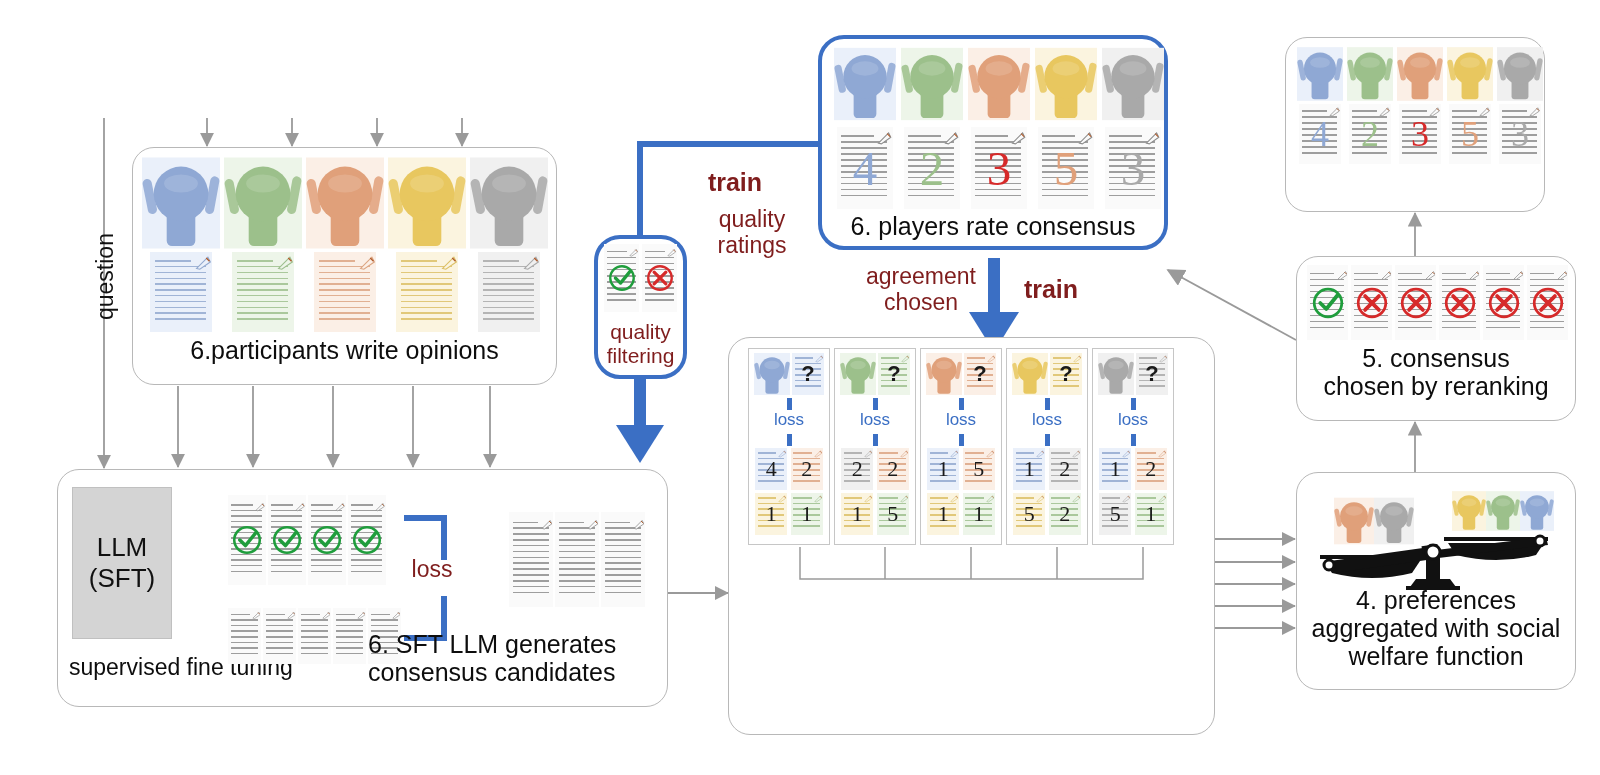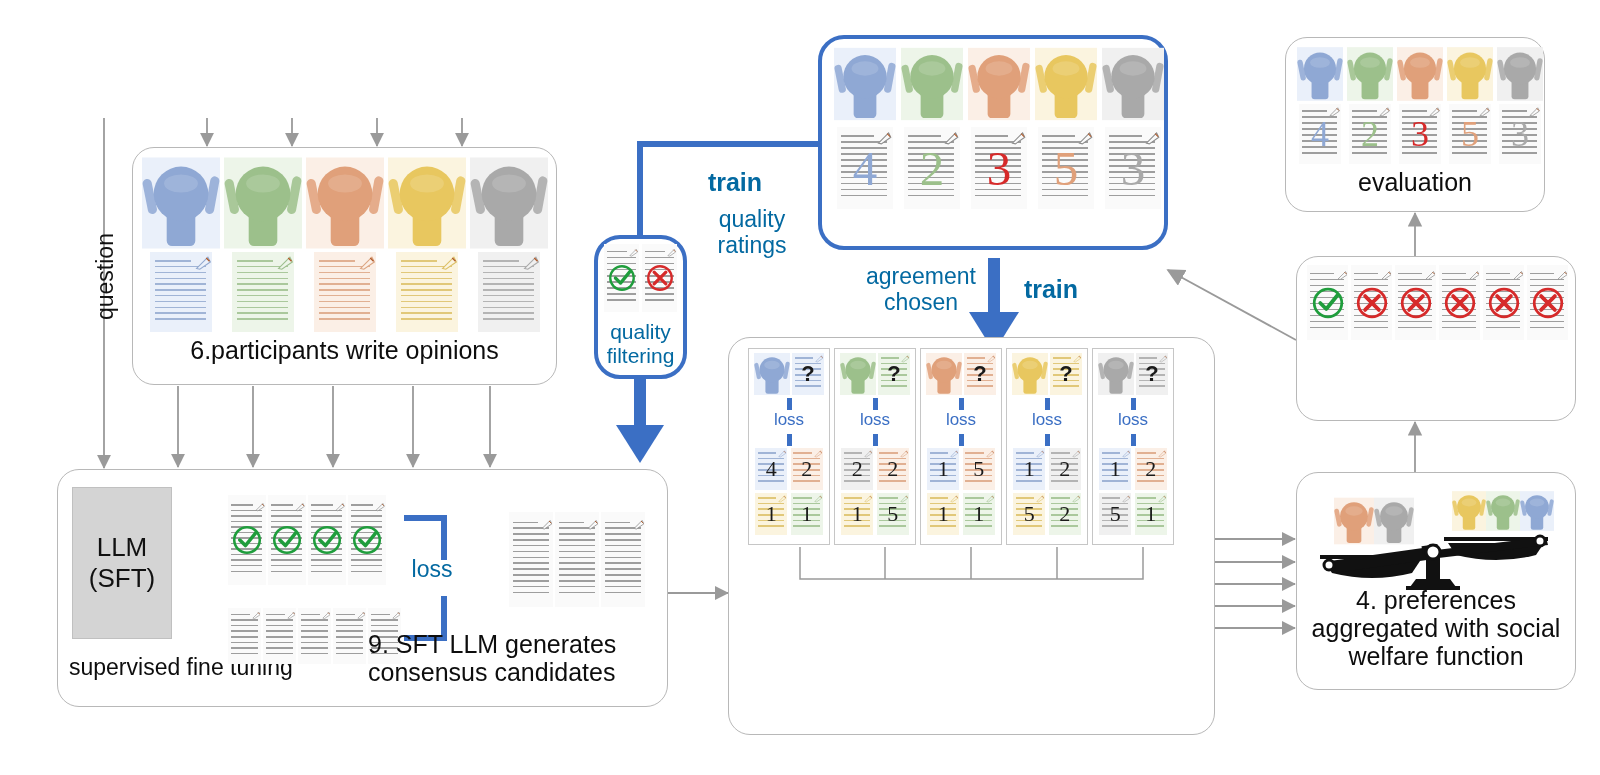--- a/index.html
+++ b/index.html
@@ -7,21 +7,21 @@
        font-family:"Liberation Sans",sans-serif;color:#111;}
   .stage{position:absolute;left:0;top:0;width:1600px;height:775px;}
   .panel{position:absolute;border:1.6px solid #b8b8b8;border-radius:22px;background:#fff;box-sizing:border-box;}
   .panel.blue{border:4px solid #3b6fc4;border-radius:26px;}
   .cap{position:absolute;text-align:center;font-size:25px;line-height:1.12;color:#0d0d0d;white-space:pre-line;}
   .cap.sm{font-size:23px;}
   svg.lines{position:absolute;left:0;top:0;width:1600px;height:775px;pointer-events:none;}
   .qbox{position:absolute;display:flex;align-items:center;justify-content:center;}
   .qtext{font-family:"Liberation Serif",serif;font-size:38px;color:#6f6f6f;letter-spacing:.2px;}
   .vlabel{position:absolute;font-size:23px;color:#111;transform:rotate(-90deg);transform-origin:left top;white-space:nowrap;}
-  .bluelab{position:absolute;color:#0369a1;font-size:23px;line-height:1.15;text-align:center;white-space:pre-line;}
+  .bluelab{position:absolute;color:#7f1d1d;font-size:23px;line-height:1.15;text-align:center;white-space:pre-line;}
   .bluelab.b{font-weight:bold;font-size:25px;}
   .greybox{position:absolute;background:#d4d4d4;border:1px solid #c0c0c0;display:flex;align-items:center;
            justify-content:center;text-align:center;font-size:26px;line-height:1.2;color:#111;white-space:pre-line;}
   
   .person{position:relative;display:inline-block;}
   
   .doc{position:relative;display:inline-block;background:#fafafa;overflow:hidden;}
   .doc .ln{position:absolute;left:8%;right:10%;height:1.6px;background:#8d8d8d;}
   .doc .fold{position:absolute;right:2%;top:2%;width:22%;height:20%;}
   .docnum{position:absolute;left:0;right:0;top:50%;transform:translateY(-50%);
@@ -431,20 +431,21 @@
           <div class="ln" style="top:61.9px;right:10%;background:#8d8d8d;opacity:.85"></div>
           <div class="ln" style="top:67.8px;right:10%;background:#8d8d8d;opacity:.85"></div>
           <svg class="fold" viewBox="0 0 20 18" style="width:14.56px;height:18.04px;">
             <path d="M2,16 L16,2 L19,8 L6,17 Z" fill="#fafafa" stroke="#8d8d8d" stroke-width="1.4"></path>
             <path d="M14,3 L18,7" stroke="#b05a2a" stroke-width="1.6"></path>
           </svg>
           <div class="docnum" style="font-size:49px;color:#a9a9a9">3</div>
         </div>
       </div>
     </div>
+  <div class="cap" style="left:818px;top:212px;width:350px;">6. players rate consensus</div>
 
   <div class="panel" style="left:1285px;top:37px;width:260px;height:175px;"></div>
   <div id="evpeople" class="row" style="left: 1297px; top: 47px; gap: 4px;">
       <div class="person" style="width: 46px; height: 54px;"><svg width="46" height="54" viewBox="0 0 60 70">
           <rect width="60" height="70" fill="#eaf0fa"></rect>
           <path d="M8,40 L4,20" stroke="#8fa8d4" stroke-width="7" stroke-linecap="round" fill="none" opacity=".85"></path>
           <path d="M52,40 L56,18" stroke="#8fa8d4" stroke-width="7" stroke-linecap="round" fill="none" opacity=".85"></path>
           <rect x="19" y="42" width="22" height="26" rx="4" fill="#8fa8d4"></rect>
           <circle cx="30" cy="28" r="21" fill="#8fa8d4"></circle>
           <ellipse cx="30" cy="20" rx="13" ry="7" fill="#fff" opacity=".14"></ellipse>
@@ -562,21 +563,20 @@
           <div class="ln" style="top:42.0px;right:10%;background:#8d8d8d;opacity:.85"></div>
           <div class="ln" style="top:48.0px;right:10%;background:#8d8d8d;opacity:.85"></div>
           <svg class="fold" viewBox="0 0 20 18" style="width:10.92px;height:13.2px;">
             <path d="M2,16 L16,2 L19,8 L6,17 Z" fill="#fafafa" stroke="#8d8d8d" stroke-width="1.4"></path>
             <path d="M14,3 L18,7" stroke="#b05a2a" stroke-width="1.6"></path>
           </svg>
           <div class="docnum" style="font-size:36px;color:#a9a9a9">3</div>
         </div>
       </div>
     </div>
-  <div class="cap" style="left:1285px;top:168px;width:260px;">evaluation</div>
 
   <div class="panel" style="left:1296px;top:256px;width:280px;height:165px;"></div>
   <div id="s5docs" style="position:absolute;left:1307px;top:265px;display:flex;gap:3px;">
       <div class="doc" style="width: 41px; height: 75px; background: rgb(250, 250, 250);">
         <div class="ln" style="top:7.5px;right:34%;background:#8d8d8d;opacity:.85"></div>
         <div class="ln" style="top:13.5px;right:10%;background:#8d8d8d;opacity:.85"></div>
         <div class="ln" style="top:19.5px;right:10%;background:#8d8d8d;opacity:.85"></div>
         <div class="ln" style="top:25.5px;right:10%;background:#8d8d8d;opacity:.85"></div>
         <div class="ln" style="top:31.5px;right:10%;background:#8d8d8d;opacity:.85"></div>
         <div class="ln" style="top:37.5px;right:10%;background:#8d8d8d;opacity:.85"></div>
@@ -687,20 +687,22 @@
         <svg class="fold" viewBox="0 0 20 18" style="width:10.66px;height:16.5px;">
           <path d="M2,16 L16,2 L19,8 L6,17 Z" fill="#fafafa" stroke="#8d8d8d" stroke-width="1.4"></path>
           <path d="M14,3 L18,7" stroke="#b05a2a" stroke-width="1.6"></path>
         </svg>
         <svg class="mark" viewBox="0 0 40 40" style="width:34.44px;height:34.44px;">
           <circle cx="20" cy="20" r="16" fill="none" stroke="#d62a2a" stroke-width="3.2"></circle>
           <path d="M12,12 L28,28 M28,12 L12,28" fill="none" stroke="#d62a2a" stroke-width="4.4" stroke-linecap="round"></path>
         </svg>
       </div>
     </div>
+  <div class="cap" style="left:1290px;top:344px;width:292px;">5. consensus
+chosen by reranking</div>
 
   <div class="panel" style="left:1296px;top:472px;width:280px;height:218px;"></div>
   <div id="scaleL" class="row" style="left: 1334px; top: 497px; gap: 0px;">
       <div class="person" style="width: 40px; height: 48px;"><svg width="40" height="48" viewBox="0 0 60 70">
           <rect width="60" height="70" fill="#fbefe6"></rect>
           <path d="M8,40 L4,20" stroke="#e0a07a" stroke-width="7" stroke-linecap="round" fill="none" opacity=".85"></path>
           <path d="M52,40 L56,18" stroke="#e0a07a" stroke-width="7" stroke-linecap="round" fill="none" opacity=".85"></path>
           <rect x="19" y="42" width="22" height="26" rx="4" fill="#e0a07a"></rect>
           <circle cx="30" cy="28" r="21" fill="#e0a07a"></circle>
           <ellipse cx="30" cy="20" rx="13" ry="7" fill="#fff" opacity=".14"></ellipse>
@@ -989,21 +991,21 @@
         <div class="ln" style="top:62.1px;right:10%;background:#8d8d8d;opacity:.85"></div>
         <div class="ln" style="top:68.0px;right:10%;background:#8d8d8d;opacity:.85"></div>
         <div class="ln" style="top:73.8px;right:10%;background:#8d8d8d;opacity:.85"></div>
         <div class="ln" style="top:79.7px;right:10%;background:#8d8d8d;opacity:.85"></div>
         <svg class="fold" viewBox="0 0 20 18" style="width:11.440000000000001px;height:20.9px;">
           <path d="M2,16 L16,2 L19,8 L6,17 Z" fill="#fafafa" stroke="#8d8d8d" stroke-width="1.4"></path>
           <path d="M14,3 L18,7" stroke="#b05a2a" stroke-width="1.6"></path>
         </svg>
       </div>
     </div>
-  <div class="cap" style="left:368px;top:630px;width:310px;text-align:left;">9. SFT LLM generates
+  <div class="cap" style="left:368px;top:630px;width:310px;text-align:left;">6. SFT LLM generates
 consensus candidates</div>
 
   <div class="panel" style="left:728px;top:337px;width:487px;height:398px;"></div>
   <div id="rmcols">
       <div class="rmcol" style="left: 748px; top: 348px; width: 82px; height: 197px;"></div>
       <div style="position: absolute; left: 753px; top: 353px; width: 72px; display: flex; align-items: center; justify-content: center; gap: 2px;">
         <div class="person" style="width: 36px; height: 42px;"><svg width="36" height="42" viewBox="0 0 60 70">
             <rect width="60" height="70" fill="#eaf0fa"></rect>
             <path d="M8,40 L4,20" stroke="#8fa8d4" stroke-width="7" stroke-linecap="round" fill="none" opacity=".85"></path>
             <path d="M52,40 L56,18" stroke="#8fa8d4" stroke-width="7" stroke-linecap="round" fill="none" opacity=".85"></path>

